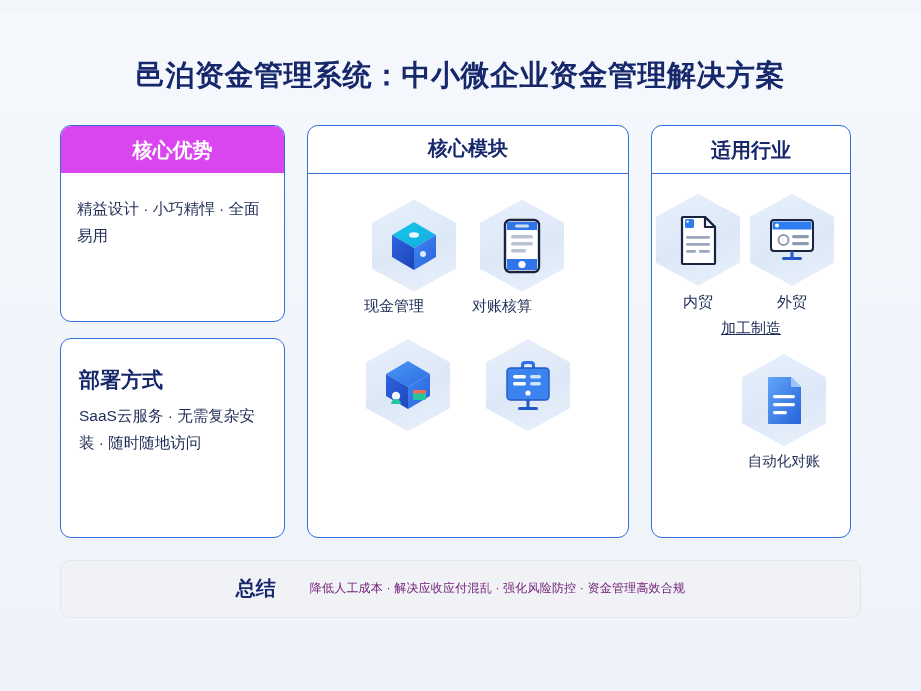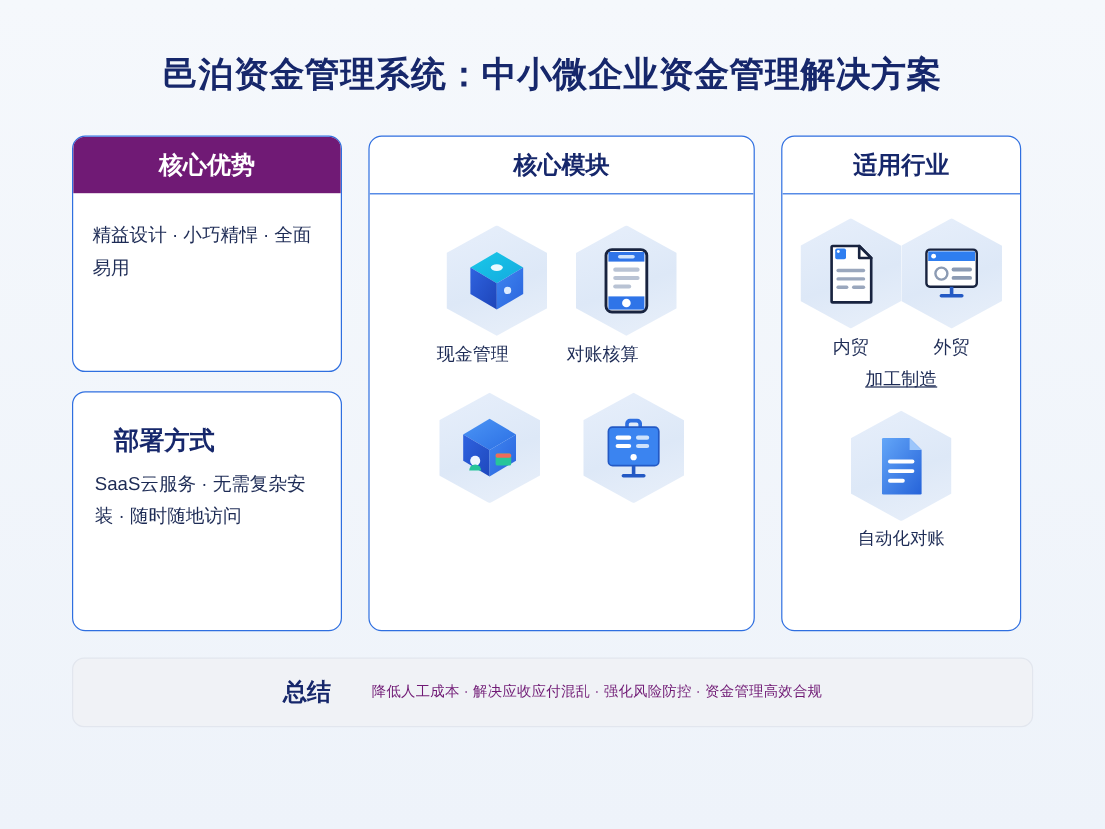--- a/index.html
+++ b/index.html
@@ -20,31 +20,32 @@
 
   
   .title{
     text-align:center;
     font-size:29px;
     font-weight:bold;
     letter-spacing:.5px;
     color:#16276b;
     padding-top:46px;
     line-height:1.2;
+    margin-top:12px;
   }
 
   
   .columns{
     display:flex;
     gap:22px;
     margin-top:32px;
     height:413px;
   }
   .col-left{width:225px;display:flex;flex-direction:column;gap:16px;}
-  .col-mid{width:322px;}
+  .col-mid{width:322px;font-family:Liberation Mono, monospace;}
   .col-right{width:200px;}
 
   .card{
     background:#ffffff;
     border:1.5px solid #2f6fe0;
     border-radius:11px;
     box-sizing:border-box;
     overflow:hidden;
     display:flex;
     flex-direction:column;
@@ -52,42 +53,42 @@
   .card-head{
     text-align:center;
     font-size:20px;
     font-weight:bold;
     color:#16276b;
     padding:12px 6px 11px;
     border-bottom:1.5px solid #2f6fe0;
     line-height:1.2;
   }
   .card-head.filled{
-    background:#701a75;
+    background:#d946ef;
     color:#ffffff;
     border-bottom:none;
   }
   .card-body{
     flex:1;
     padding:16px 16px;
     box-sizing:border-box;
   }
 
   
   .adv-card{height:197px;}
   .adv-card .card-body{padding:22px 16px 16px 16px;}
   .adv-text{
     font-size:15.5px;
     line-height:1.75;
     color:#1d2b55;
   }
   .deploy-card{height:200px;padding:16px 18px 16px 18px;border-radius:11px;}
   .deploy-title{
     font-size:21px;font-weight:bold;color:#16276b;
-    margin:12px 0 10px 16px;line-height:1.2;
+    margin:12px 0 10px 0;line-height:1.2;
   }
   .deploy-text{font-size:15.5px;line-height:1.75;color:#1d2b55;}
 
   
   .icon-grid{
     display:flex;
     justify-content:center;
     gap:8px;
     flex-wrap:wrap;
   }
@@ -112,21 +113,21 @@
   .hexwrap svg{position:relative;z-index:2;}
   .icon-label{
     font-size:15px;
     color:#1d2b55;
     margin-top:6px;
     line-height:1.3;
     white-space:nowrap;
   }
   .mid-row2{margin-top:22px;}
   .right-body{padding-top:20px;}
-  .right-row{display:flex;justify-content:center;}
+  .right-row{display:flex;justify-content:flex-end;gap:10px;}
   .right-item{width:100px;text-align:center;}
   .right-extra{
     text-align:center;
     font-size:15px;
     color:#1d2b55;
     margin-top:8px;
     text-decoration:underline;
   }
   .right-row2{margin-top:16px;}
   .right-row2 .icon-label{font-size:14.5px;}

